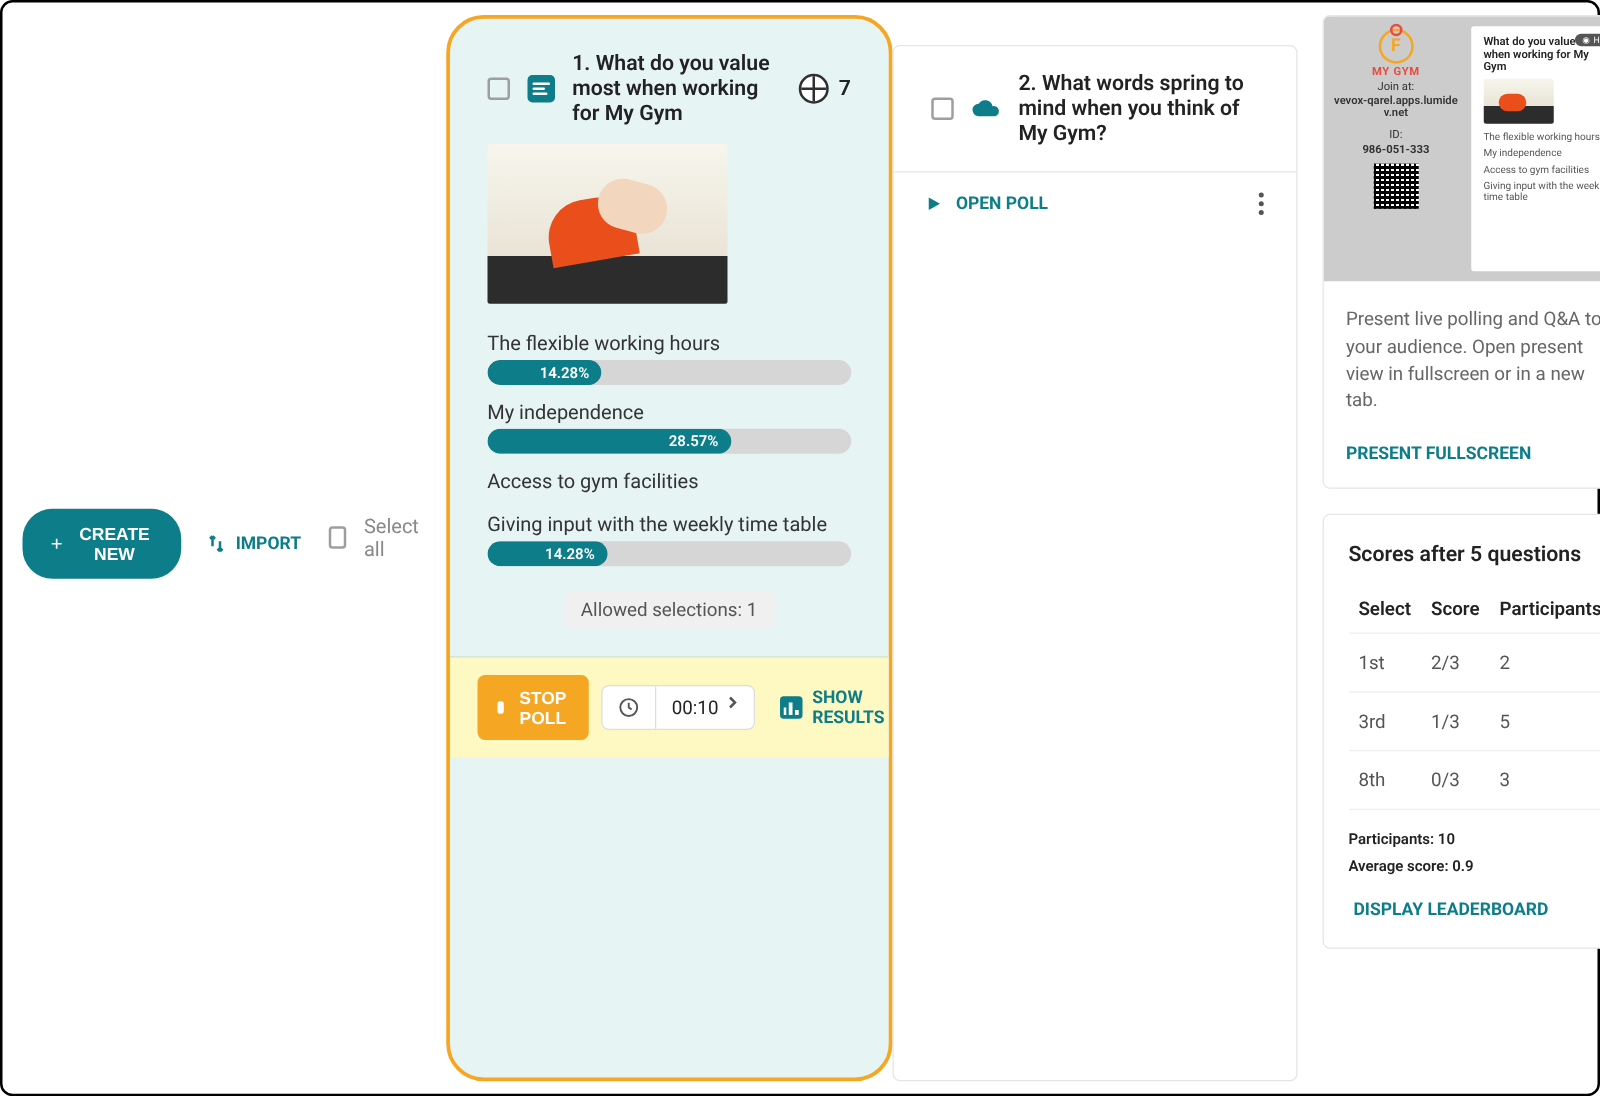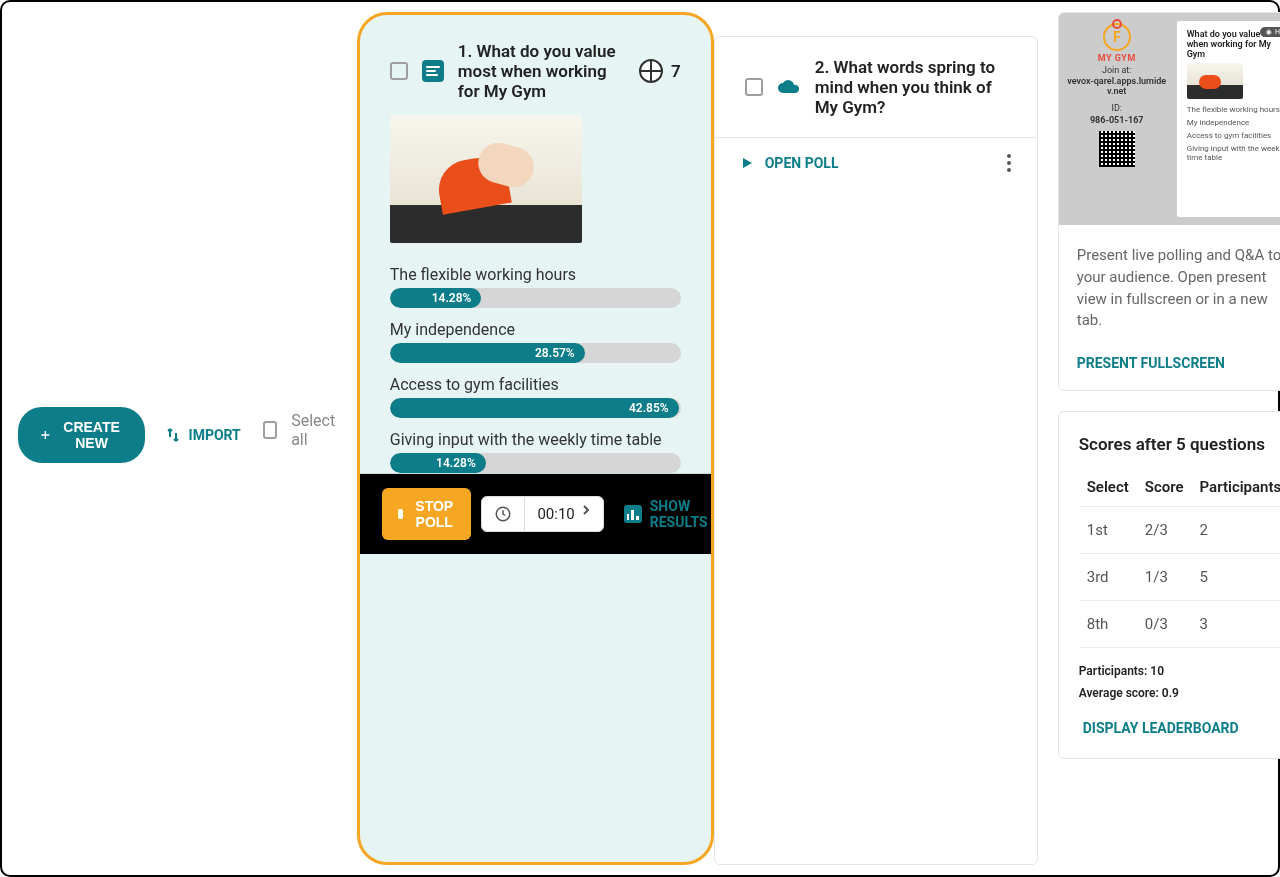--- a/index.html
+++ b/index.html
@@ -34,21 +34,21 @@
 .poll-image::before { content:''; position:absolute; left:48px; top:44px; width:70px; height:50px; background:#e94e1b; border-radius:30px 30px 0 0; transform:rotate(-10deg); }
 .poll-image::after { content:''; position:absolute; left:88px; top:30px; width:56px; height:40px; background:#f2d6bd; border-radius:30px; transform:rotate(15deg); }
 
 .options { margin-top: 22px; display: flex; flex-direction: column; gap: 12px; }
 .option-label { font-size: 16px; color: #333; margin-bottom: 4px; }
 .bar-wrap { position: relative; width: 100%; height: 20px; background: #d6d6d6; border-radius: 10px; overflow: hidden; }
 .bar-fill { position: absolute; left:0; top:0; bottom:0; background: #0c7d89; border-radius: 10px; display: flex; align-items: center; justify-content: flex-end; padding-right: 10px; color: #fff; font-size: 12px; font-weight: 600; }
 
 .allowed-pill { margin: 20px auto 22px auto; background: #f0f0f0; color: #555; font-size: 15px; padding: 6px 14px; border-radius: 6px; width: fit-content; }
 
-.poll-footer { border-top: 1px solid #c7dede; background: #000000; padding: 14px 22px; display: flex; align-items: center; gap: 10px; }
+.poll-footer { border-top: 1px solid #c7dede; background: #fef9c3; padding: 14px 22px; display: flex; align-items: center; gap: 10px; }
 .btn-stop { background: #f5a623; color: #fff; border: none; border-radius: 6px; padding: 10px 16px; font-weight: 700; font-size: 14px; display: flex; align-items: center; gap: 10px; cursor: pointer; }
 .stop-sq { width:10px; height:10px; background:#fff; border-radius:2px; }
 .timer-group { display: flex; align-items: center; border: 1px solid #ddd; border-radius: 6px; background: #fff; }
 .timer-ico { padding: 8px 12px; border-right: 1px solid #ddd; display:flex; align-items:center;}
 .timer-val { padding: 8px 12px; display:flex; align-items:flex-start; gap:6px; font-size: 15px;}
 .flex-spacer { flex: 1; }
 .action-link { display: flex; align-items: center; gap: 8px; font-weight: 700; font-size: 14px; text-transform: uppercase; cursor: pointer; }
 .action-link.teal { color: #0c7d89; }
 .action-link.red { color: #e74c3c; }
 .action-link svg { width: 18px; height: 18px; }
@@ -142,32 +142,30 @@
               </div>
           </div>
           <div>
             <div class="option-label">My independence</div>
             <div class="bar-wrap">
                 <div class="bar-fill" style="width:67%">28.57%</div>
               </div>
           </div>
           <div>
             <div class="option-label">Access to gym facilities</div>
-            <div class="bar-wrap">
-                <div class="bar-fill" style="width:99.3%">42.85%</div>
-              </div>
           </div>
           <div>
             <div class="option-label">Giving input with the weekly time table</div>
             <div class="bar-wrap">
                 <div class="bar-fill" style="width:33%">14.28%</div>
               </div>
           </div>
         </div>
 
+        <div class="allowed-pill">Allowed selections: 1</div>
       </div>
 
       <div class="poll-footer">
         <button class="btn-stop">
           <span class="stop-sq"></span>
           <span>STOP POLL</span>
         </button>
         <div class="timer-group">
           <span class="timer-ico">
             <svg width="18" height="18" viewBox="0 0 24 24" fill="none" stroke="#555" stroke-width="2">
@@ -231,21 +229,21 @@
 
   <div class="right-col">
     <div class="preview-card">
       <div class="preview-top">
         <div class="join-panel">
           <span class="logo-circle">F</span>
           <span class="brand">MY GYM</span>
           <span>Join at:</span>
           <span style="font-weight:600; word-break:break-all; line-height:1.1;">vevox-qarel.apps.lumidev.net</span>
           <span style="margin-top:4px;">ID:</span>
-          <span style="font-weight:700;">986-051-167</span>
+          <span style="font-weight:700;">986-051-333</span>
           <span class="qr" style="margin-top:4px;"></span>
         </div>
         <div class="mini-slide">
           <span class="help-badge">◉ <span>Help</span></span>
           <div class="mt">What do you value most when working for My Gym</div>
           <div class="mini-img"></div>
           <div class="row">The flexible working hours</div>
           <div class="row">My independence</div>
           <div class="row">Access to gym facilities</div>
           <div class="row">Giving input with the weekly time table</div>

